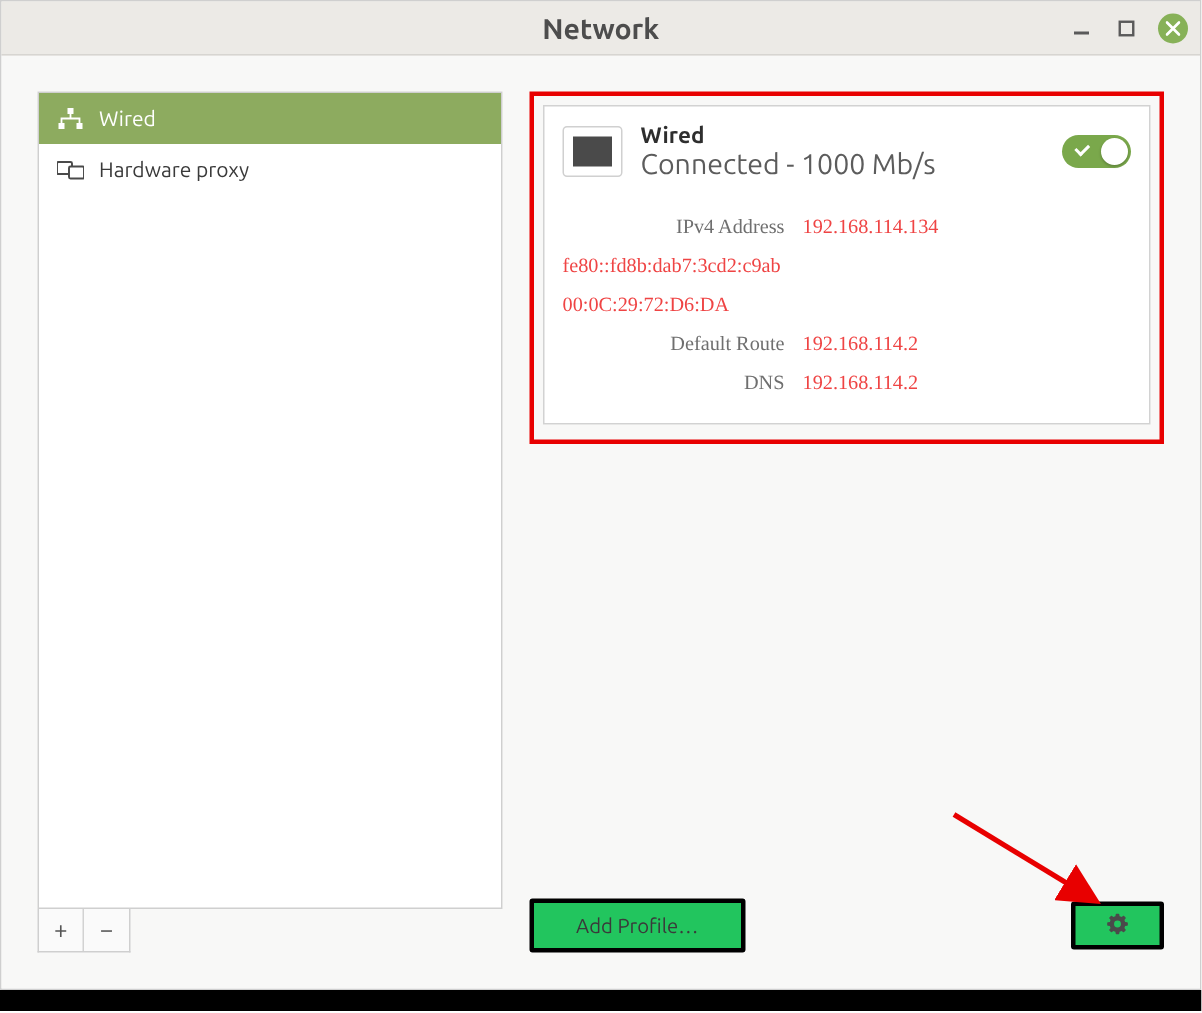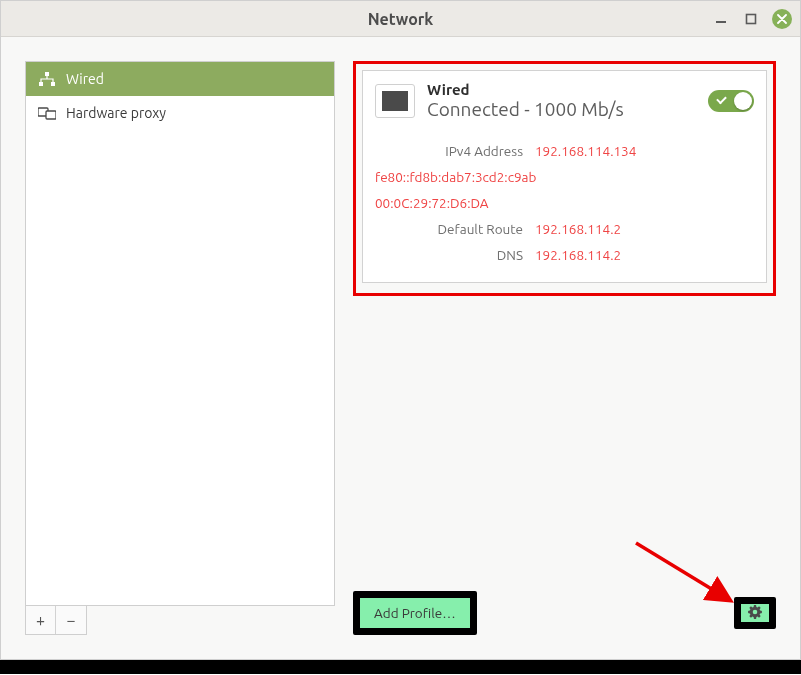--- a/index.html
+++ b/index.html
@@ -13,21 +13,21 @@
     height: 675px;
     overflow: hidden;
   }
   .window { width: 801px; height: 660px; border: 1px solid #cfcfcf; background:#f8f8f7; display:flex; flex-direction:column; }
 
   
   .titlebar {
     height: 36px; background:#eceae6; border-bottom:1px solid #d7d5d1;
     display:flex; align-items:center; justify-content:center; position:relative;
   }
-  .titlebar-title { font-weight:600; color:#4d4d4d; font-size:16px; }
+  .titlebar-title { font-weight:600; color:#4d4d4d; font-size:19px; }
   .win-controls { position:absolute; right:8px; top:0; height:36px; display:flex; align-items:center; gap:12px; }
   .wc { width:18px; height:18px; display:flex; align-items:center; justify-content:center; color:#5a5a5a; cursor:pointer; }
   .wc svg { display:block; }
   .wc-close { width:20px; height:20px; border-radius:50%; background:#87b158; color:#fff; }
 
   
   .content { flex:1; display:flex; padding:24px; gap:18px; background:#f8f8f7; }
 
   .sidebar { width:310px; display:flex; flex-direction:column; }
   .sidebar-list { flex:1; border:1px solid #cfcfcf; background:#fff; }
@@ -46,27 +46,27 @@
   .wired-head { display:flex; align-items:center; padding:10px 12px; gap:12px; }
   .nic-icon { width:40px; height:34px; border:1px solid #d0d0d0; border-radius:3px; background:#fff; display:flex; align-items:center; justify-content:center; }
   .nic-icon-inner { width:26px; height:20px; background:#4a4a4a; }
   .wired-title-block { flex:1; }
   .wired-title { font-weight:700; font-size:15px; color:#2e2e2e; }
   .wired-sub { font-size:19px; color:#5c5c5c; }
   .toggle { width:46px; height:22px; border-radius:12px; background:#7aa84b; position:relative; cursor:pointer; }
   .toggle::before { content:""; position:absolute; left:9px; top:6px; width:7px; height:4px; border-left:2px solid #fff; border-bottom:2px solid #fff; transform:rotate(-45deg); }
   .toggle-knob { width:18px; height:18px; background:#fff; border-radius:50%; position:absolute; right:2px; top:2px; box-shadow:0 1px 2px rgba(0,0,0,.25); }
 
-  .detail-grid { padding:8px 12px 14px; }
+  .detail-grid { padding:8px 12px 14px;font-family:Liberation Serif, serif; }
   .drow { display:flex; padding:5px 0; font-size:13.5px; }
   .dlabel { width:160px; text-align:right; color:#6f6f6f; padding-right:12px; }
   .dval { color:#ef4444; }
 
   .main-bottom { margin-top:auto; display:flex; align-items:center; justify-content:space-between; padding-top:14px; }
-  .btn { border:7px solid #000000; background:#86efac; padding:7px 14px; font-size:13.5px; color:#3a3a3a; cursor:pointer; border-radius:2px; }
+  .btn { border:3px solid #000000; background:#22c55e; padding:7px 28px; font-size:13.5px; color:#3a3a3a; cursor:pointer; border-radius:2px; }
   .icon-btn { width:32px; height:32px; display:flex; align-items:center; justify-content:center; }
 
   
   .arrow-svg { position:absolute; right:34px; bottom:26px; pointer-events:none; }
 
   .bottom-black { height:14px; background:#000; width:801px; }
 </style>
 </head>
 <body>
 

